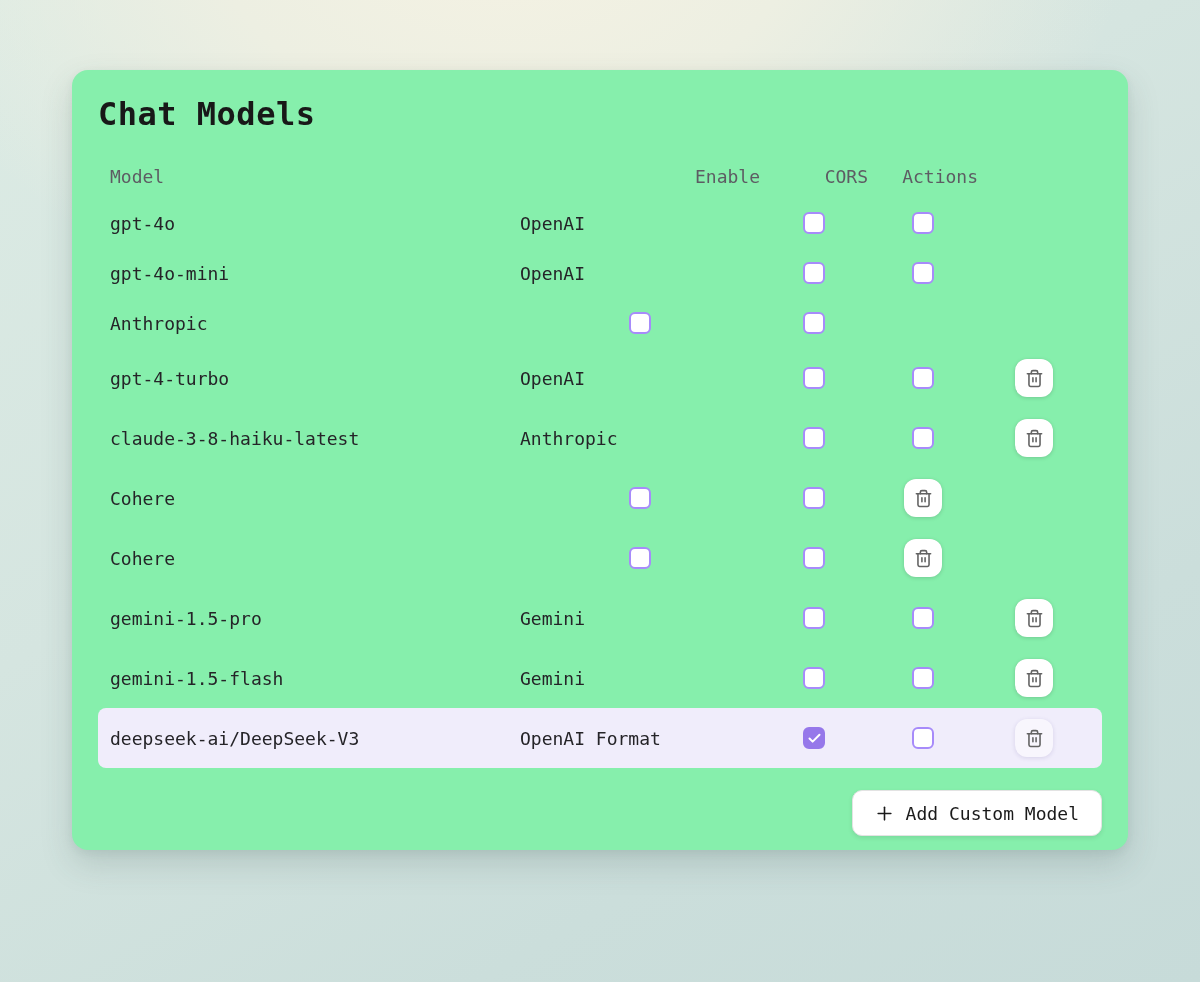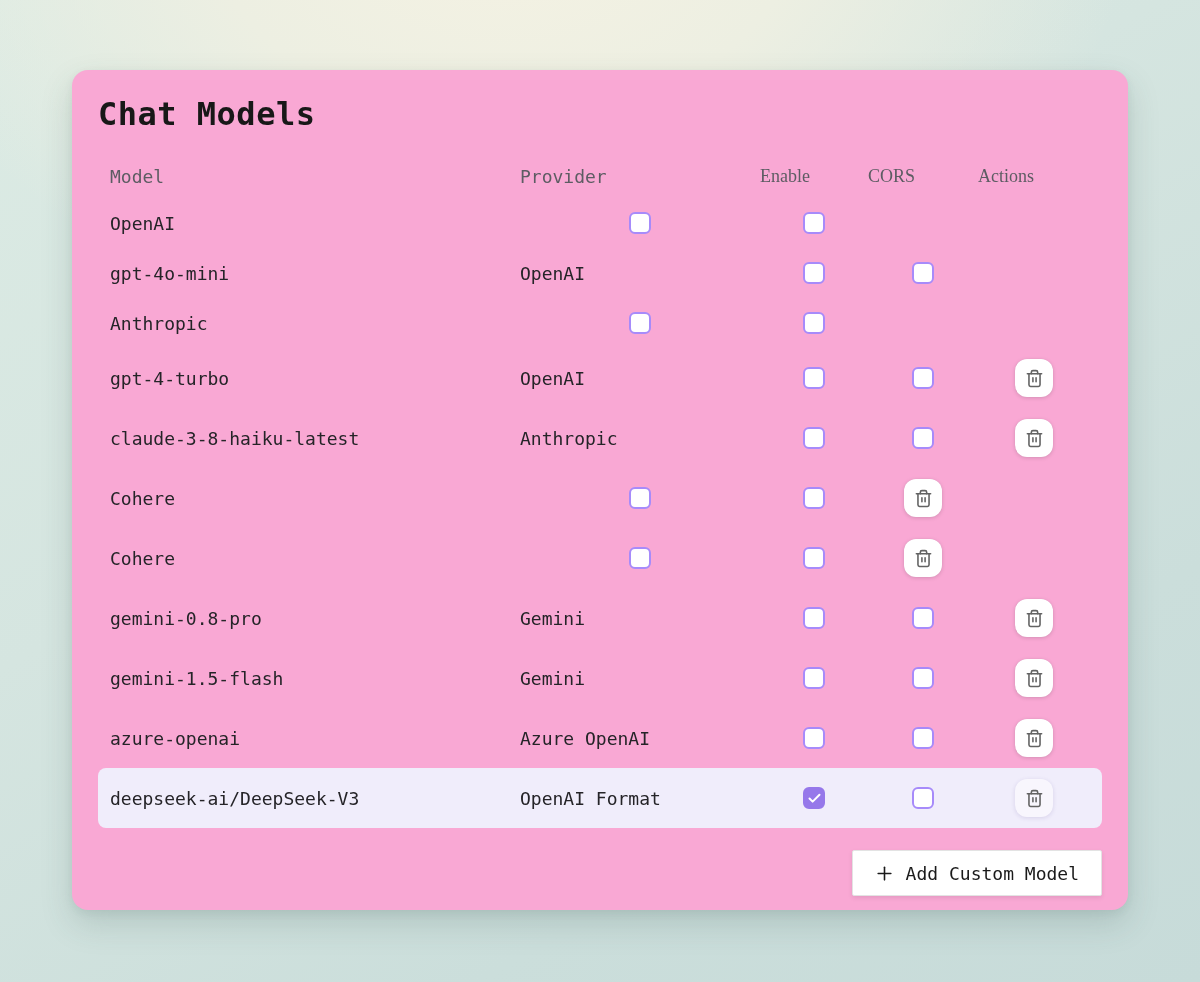--- a/index.html
+++ b/index.html
@@ -13,21 +13,21 @@
   html,body{width:1200px;height:982px;overflow:hidden;}
   body{
     font-family:"DejaVu Sans Mono","Liberation Mono",monospace;
     background:
       radial-gradient(ellipse 920px 620px at 42% -8%, #f5f2e3 0%, #edefe2 32%, rgba(237,239,226,0) 68%),
       linear-gradient(150deg, #dcebe4 0%, #d5e5e0 40%, #cbdedb 75%, #c7dbd9 100%);
   }
   .card{
     width:1056px;
     margin:70px auto 0;
-    background:#f9a8d4;
+    background:#86efac;
     border-radius:16px;
     padding:24px 26px 14px;
     box-shadow:0 14px 32px rgba(55,85,80,0.18), 0 3px 8px rgba(55,85,80,0.08);
   }
   .card-title{
     font-size:32px;
     font-weight:bold;
     color:#181818;
     line-height:40px;
     margin-bottom:20px;
@@ -37,21 +37,21 @@
     display:grid;
     grid-template-columns:410px 240px 108px 110px 112px;
     align-items:center;
     padding-left:12px;
   }
   .header-row{height:44px;}
   .header-cell{
     font-size:18px;
     color:var(--text-muted);
   }
-  .header-cell.centered{text-align:left;font-family:Liberation Serif, serif;}
+  .header-cell.centered{text-align:right;}
   .table-row{min-height:50px;}
   .table-row.tall{min-height:60px;}
   .table-row.highlighted{
     background:var(--row-highlight);
     border-radius:8px;
   }
   .cell-text{
     font-size:18px;
     color:var(--text-dark);
   }
@@ -88,45 +88,45 @@
     justify-content:flex-end;
     margin-top:22px;
     padding-bottom:0;
   }
   .add-button{
     display:flex;align-items:center;gap:12px;
     height:46px;
     padding:0 22px;
     background:#ffffff;
     border:1px solid #e3e3e3;
-    border-radius:2px;
+    border-radius:10px;
     box-shadow:0 2px 5px rgba(0,0,0,0.09);
     font-family:"DejaVu Sans Mono","Liberation Mono",monospace;
     font-size:18px;
     color:#1a1a1a;
     cursor:pointer;
   }
 </style>
 </head>
 <body>
 
 <div class="card">
   <h1 class="card-title">Chat Models</h1>
 
   <div>
     <div class="grid-row header-row">
       <div class="header-cell">Model</div>
-      <div class="header-cell">Provider</div>
       <div class="header-cell centered">Enable</div>
       <div class="header-cell centered">CORS</div>
       <div class="header-cell centered">Actions</div>
     </div>
 
     <div>
   <div class="grid-row table-row">
+    <div class="cell-text">gpt-4o</div>
     <div class="cell-text">OpenAI</div>
     <div class="cell-center">
       <div class="checkbox">
         
       </div>
     </div>
     <div class="cell-center">
       <div class="checkbox">
         
       </div>
@@ -263,21 +263,21 @@
           <polyline points="3 6 5 6 21 6"></polyline>
           <path d="M19 6v14a2 2 0 0 1-2 2H7a2 2 0 0 1-2-2V6m3 0V4a2 2 0 0 1 2-2h4a2 2 0 0 1 2 2v2"></path>
           <line x1="10" y1="11" x2="10" y2="16"></line>
           <line x1="14" y1="11" x2="14" y2="16"></line>
         </svg>
       </button>
     </div>
   </div>
 
   <div class="grid-row table-row tall">
-    <div class="cell-text">gemini-0.8-pro</div>
+    <div class="cell-text">gemini-1.5-pro</div>
     <div class="cell-text">Gemini</div>
     <div class="cell-center">
       <div class="checkbox">
         
       </div>
     </div>
     <div class="cell-center">
       <div class="checkbox">
         
       </div>
@@ -312,44 +312,20 @@
         <svg width="19" height="19" viewBox="0 0 24 24" fill="none" stroke="#636363" stroke-width="2" stroke-linecap="round" stroke-linejoin="round">
           <polyline points="3 6 5 6 21 6"></polyline>
           <path d="M19 6v14a2 2 0 0 1-2 2H7a2 2 0 0 1-2-2V6m3 0V4a2 2 0 0 1 2-2h4a2 2 0 0 1 2 2v2"></path>
           <line x1="10" y1="11" x2="10" y2="16"></line>
           <line x1="14" y1="11" x2="14" y2="16"></line>
         </svg>
       </button>
     </div>
   </div>
 
-  <div class="grid-row table-row tall">
-    <div class="cell-text">azure-openai</div>
-    <div class="cell-text">Azure OpenAI</div>
-    <div class="cell-center">
-      <div class="checkbox">
-        
-      </div>
-    </div>
-    <div class="cell-center">
-      <div class="checkbox">
-        
-      </div>
-    </div>
-    <div class="cell-center">
-      <button class="trash-button">
-        <svg width="19" height="19" viewBox="0 0 24 24" fill="none" stroke="#636363" stroke-width="2" stroke-linecap="round" stroke-linejoin="round">
-          <polyline points="3 6 5 6 21 6"></polyline>
-          <path d="M19 6v14a2 2 0 0 1-2 2H7a2 2 0 0 1-2-2V6m3 0V4a2 2 0 0 1 2-2h4a2 2 0 0 1 2 2v2"></path>
-          <line x1="10" y1="11" x2="10" y2="16"></line>
-          <line x1="14" y1="11" x2="14" y2="16"></line>
-        </svg>
-      </button>
-    </div>
-  </div>
 
   <div class="grid-row table-row highlighted tall">
     <div class="cell-text">deepseek-ai/DeepSeek-V3</div>
     <div class="cell-text">OpenAI Format</div>
     <div class="cell-center">
       <div class="checkbox checked">
         <svg width="15" height="15" viewBox="0 0 24 24" fill="none" stroke="#ffffff" stroke-width="3.2" stroke-linecap="round" stroke-linejoin="round">
           <polyline points="20 6 9 17 4 12"></polyline>
         </svg>
       </div>

